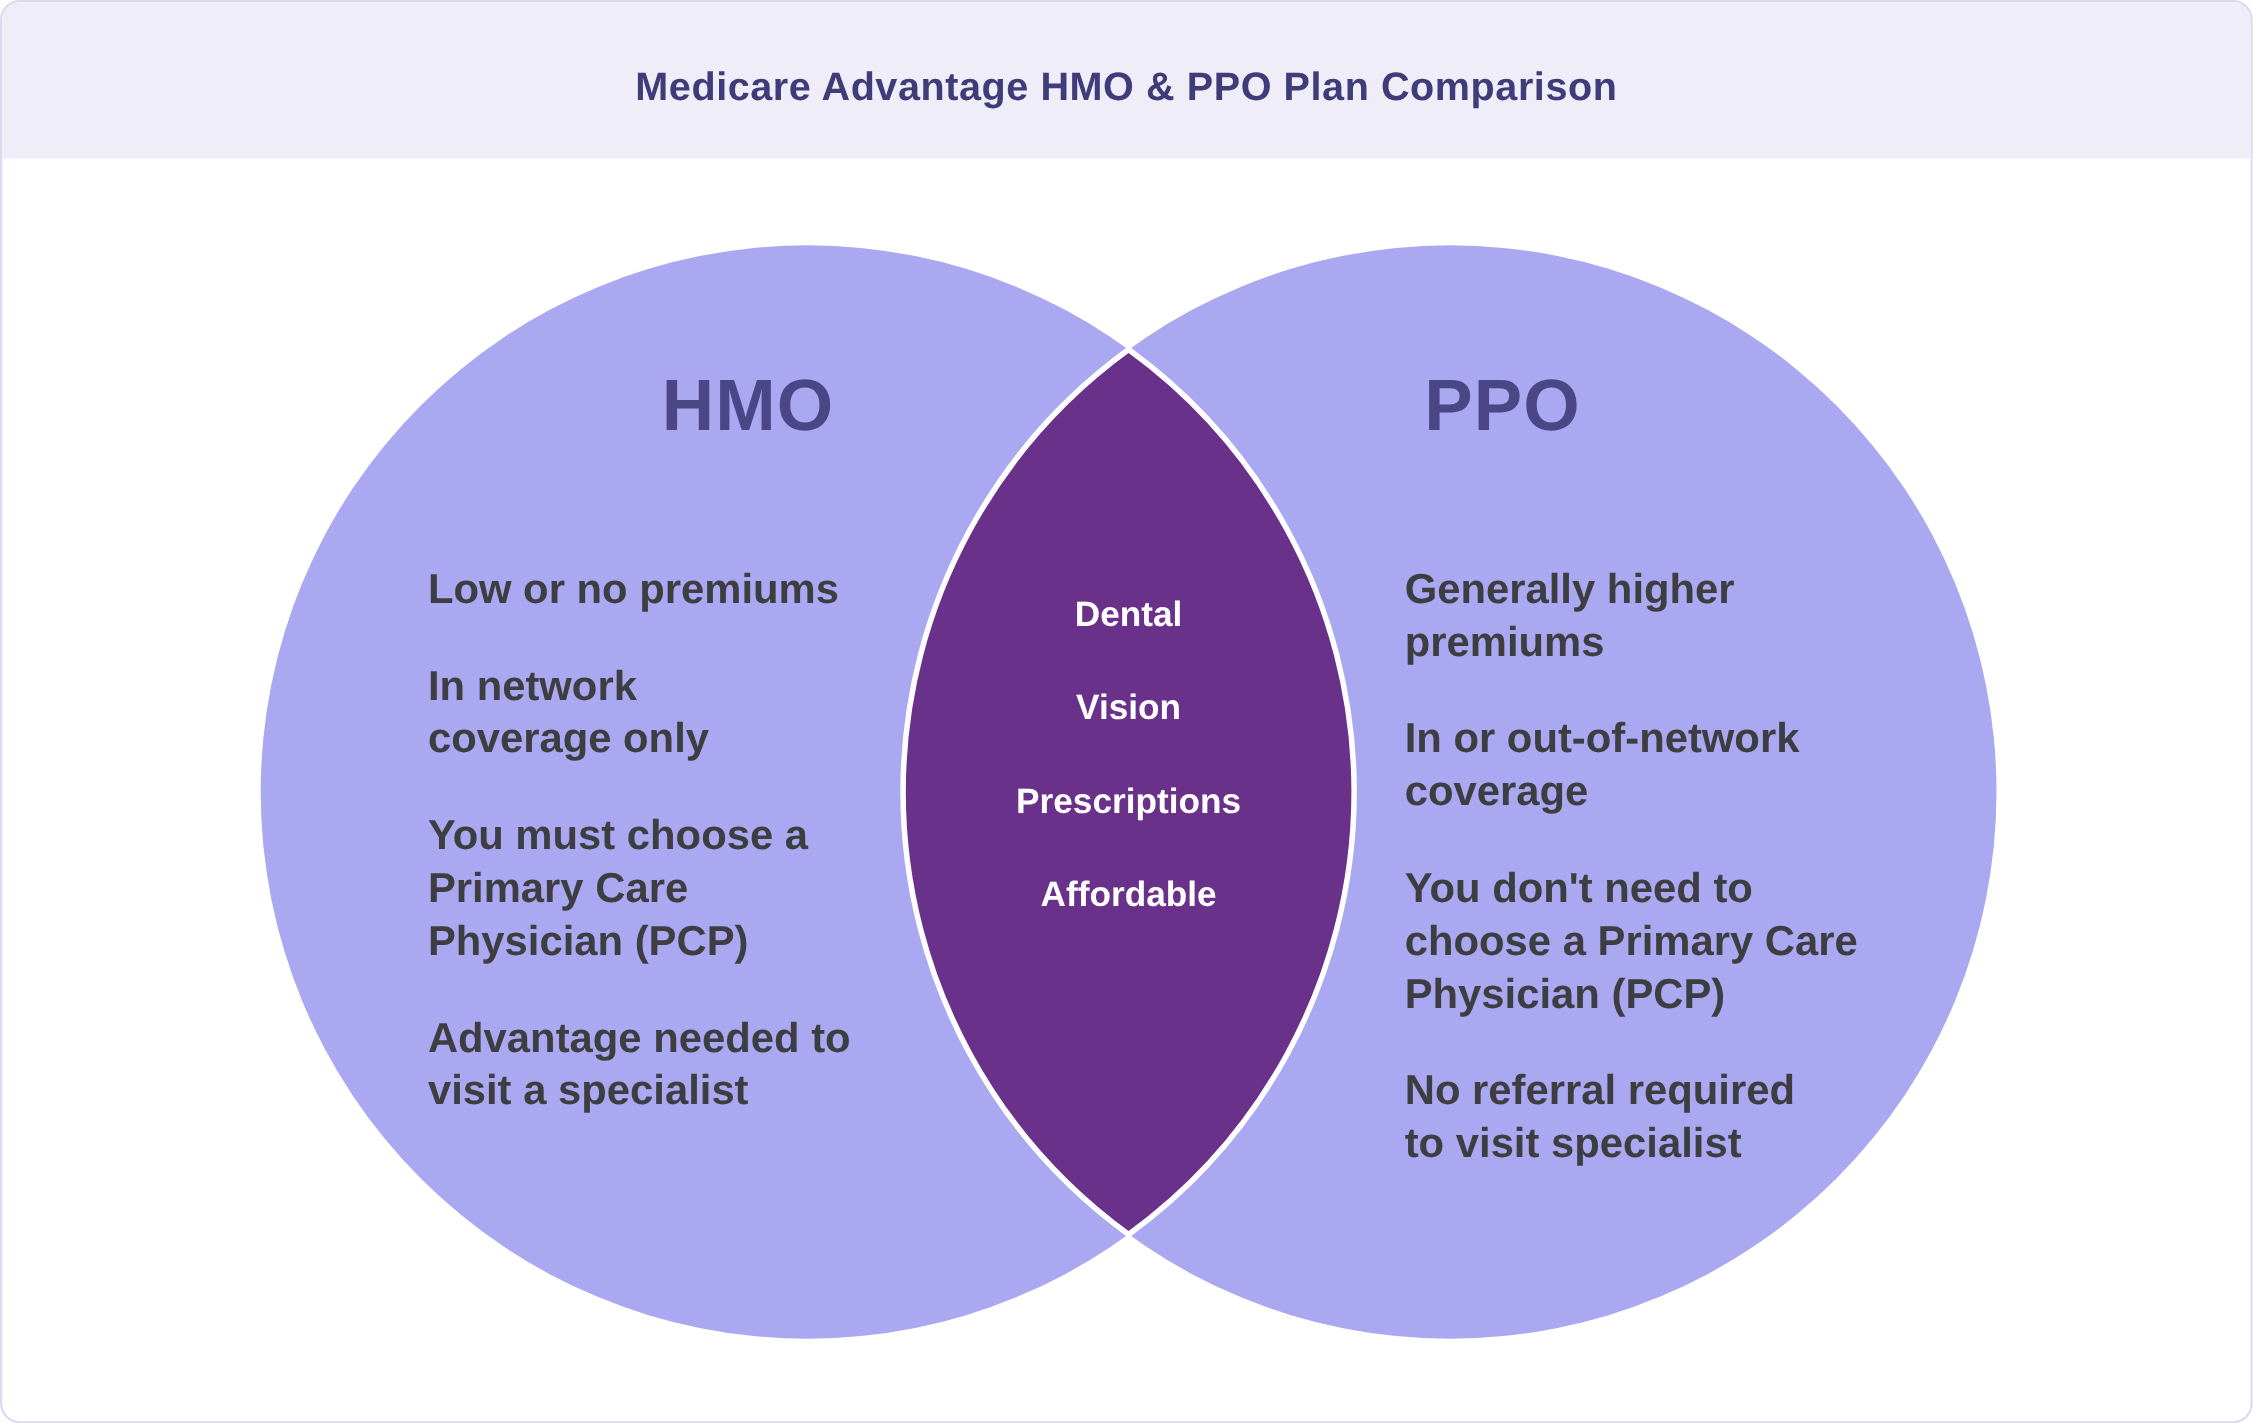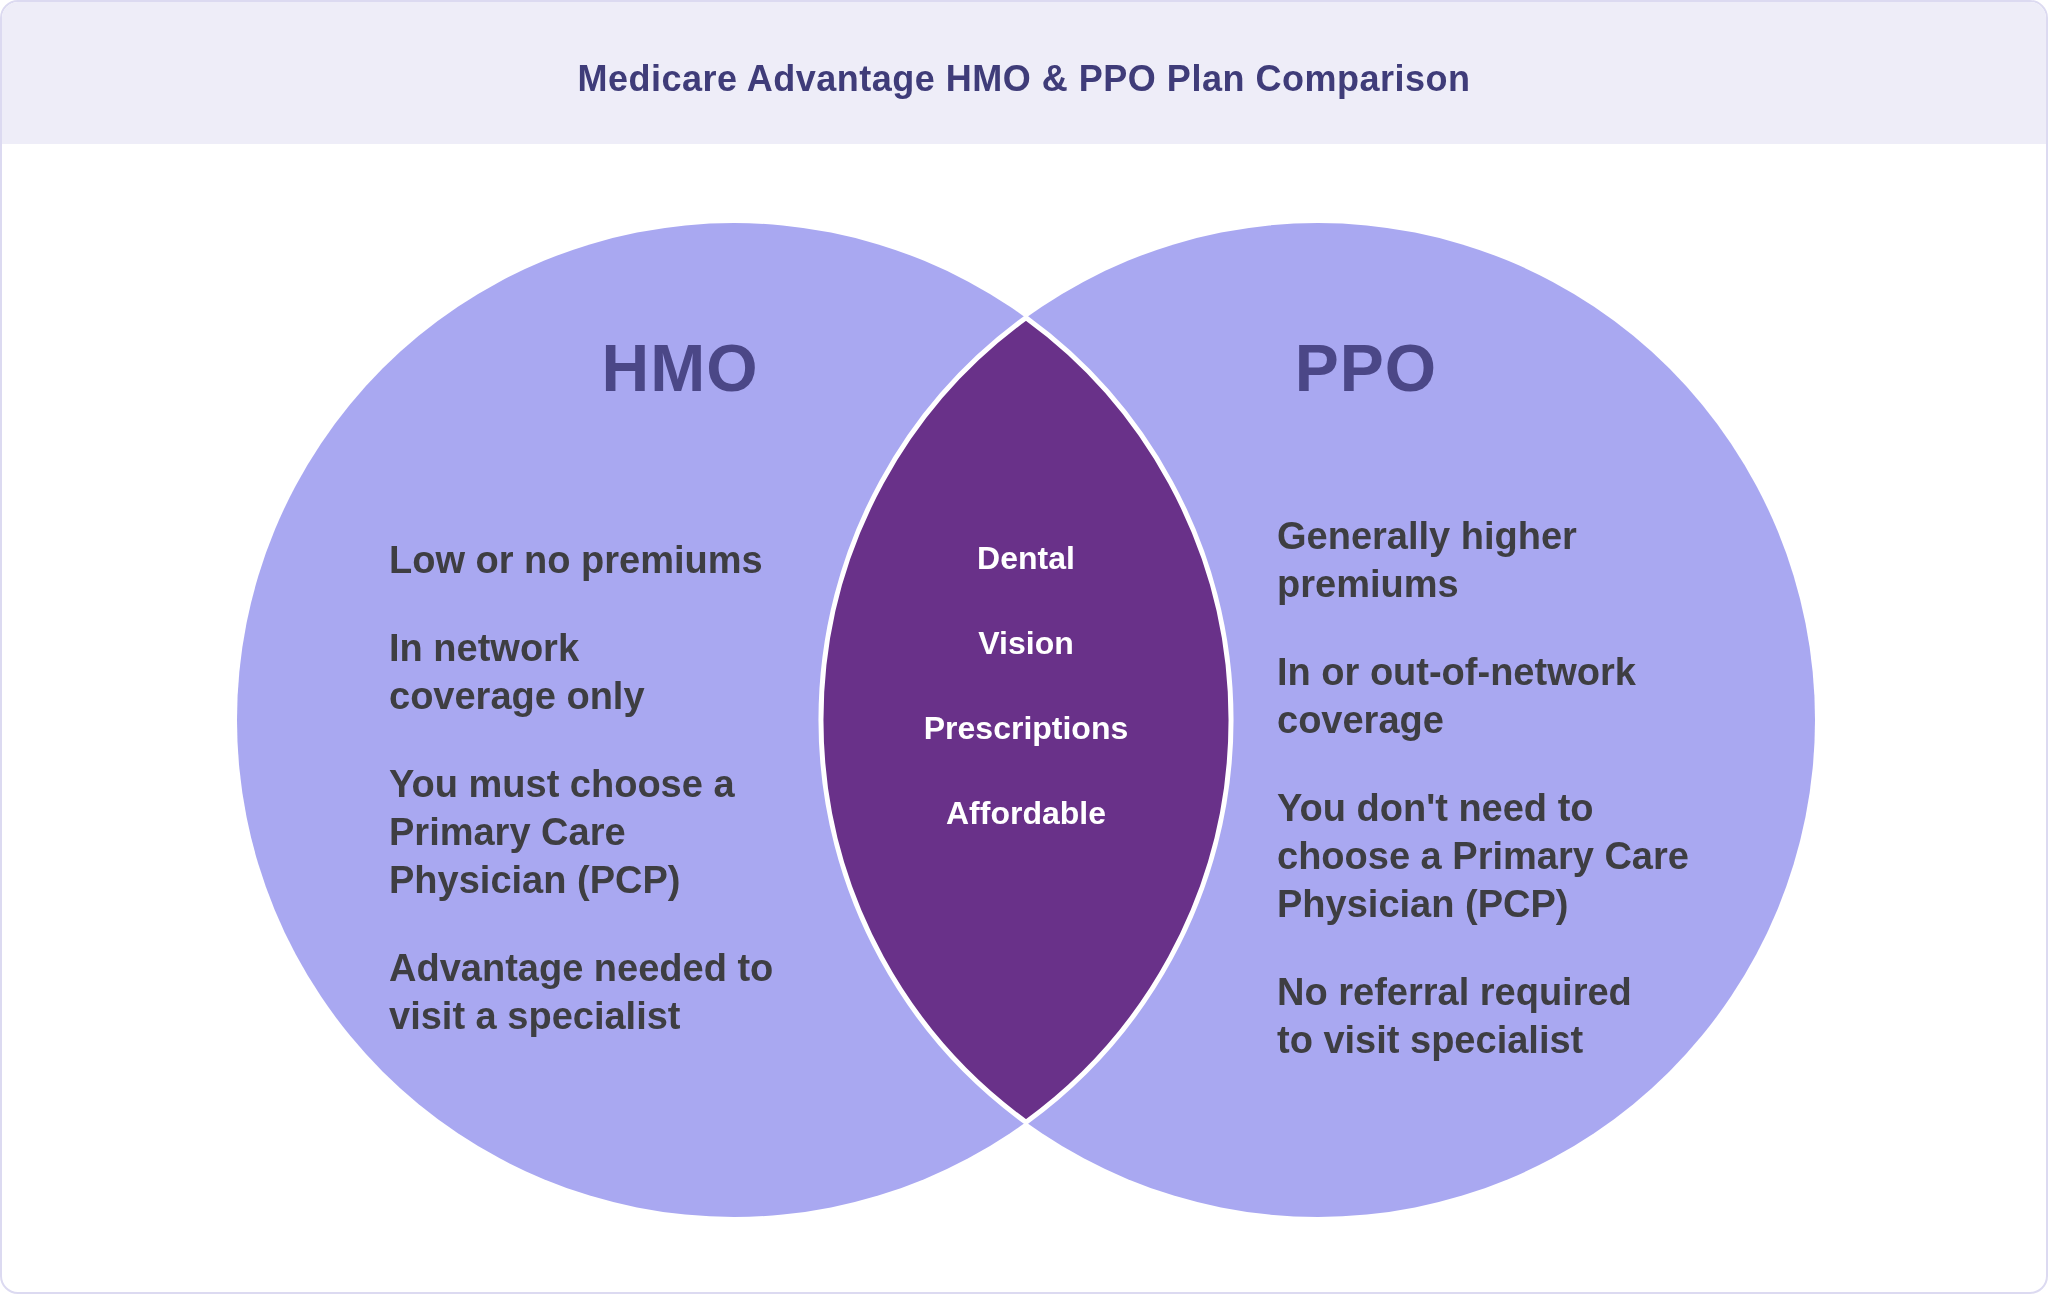--- a/index.html
+++ b/index.html
@@ -59,21 +59,21 @@
     z-index: 2;
   }
   .hmo-heading { left: 558px; }
   .ppo-heading { left: 1244px; }
   .feature-list {
     position: absolute;
     top: 510px;
     width: 500px;
     z-index: 2;
   }
-  .hmo-list { left: 387px; margin-top: 24px; }
+  .hmo-list { left: 387px; }
   .ppo-list { left: 1275px; }
   .li {
     font-size: 38px;
     line-height: 48px;
     font-weight: bold;
     color: var(--c-body_text, #3e3e42);
     white-space: pre-line;
     margin-bottom: 40px;
   }
   .shared-list {

